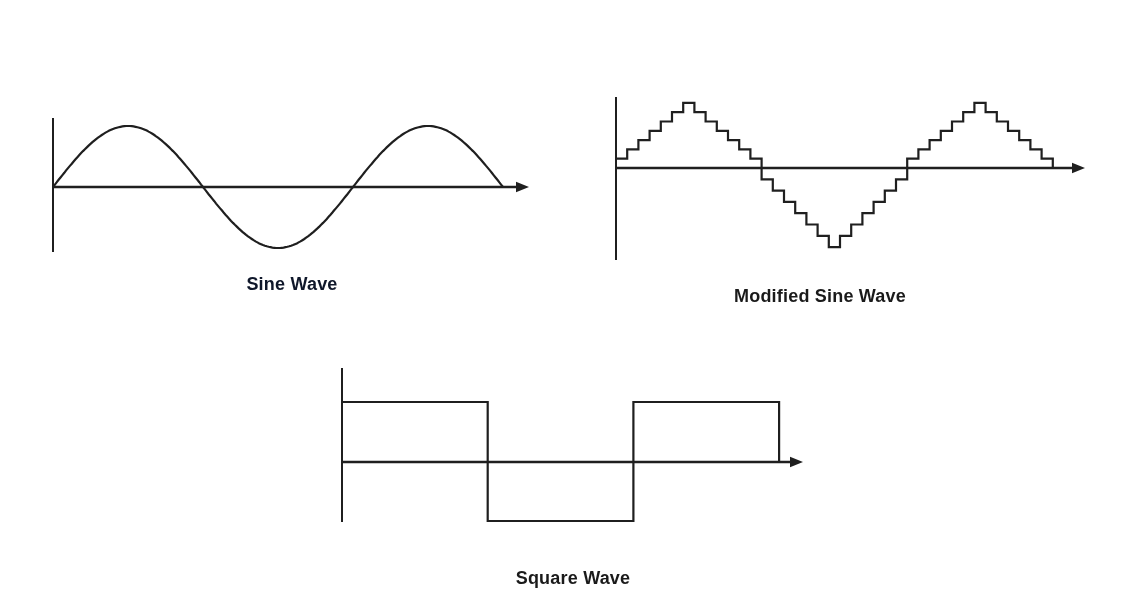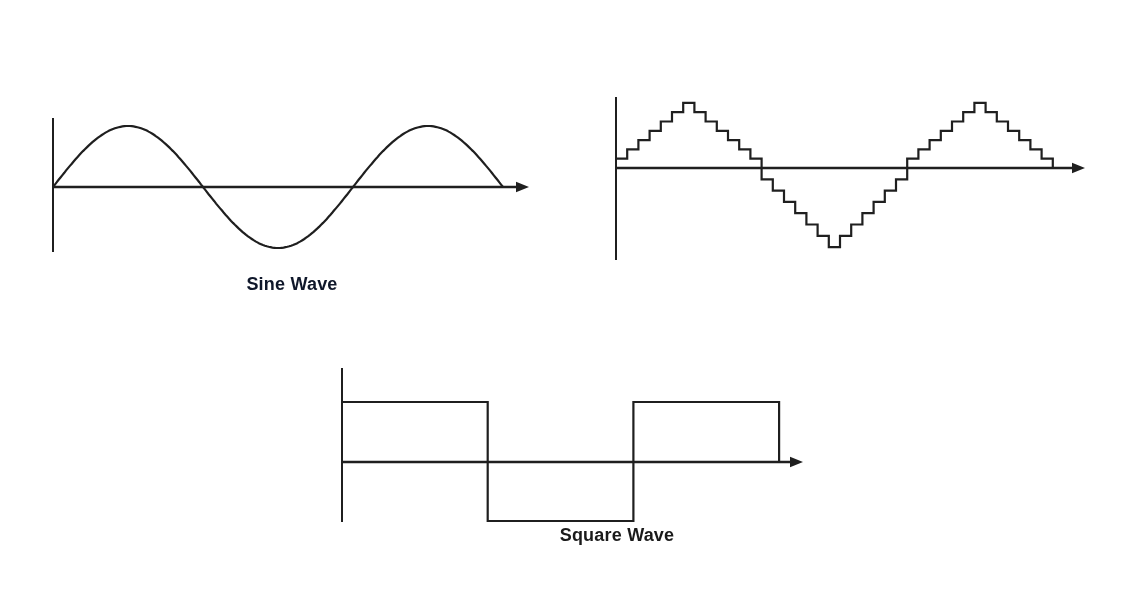--- a/index.html
+++ b/index.html
@@ -29,21 +29,21 @@
     position: absolute;
     transform: translate(-50%, -50%);
     font-weight: 700;
     font-size: 18px;
     letter-spacing: 0.2px;
     color: #1a1a1a;
     white-space: nowrap;
   }
   .label-sine     { left: 292px; top: 284px; }
   .label-modified { left: 820px; top: 296px; }
-  .label-square   { left: 573px; top: 535px; margin-left: 44px; }
+  .label-square   { left: 573px; top: 578px; }
 </style>
 </head>
 <body style="background: rgb(255, 255, 255);">
 
 <div class="canvas">
   <svg id="wave-svg" width="1126" height="615" viewBox="0 0 1126 615">
       <g>
         <line x1="53" y1="118" x2="53" y2="252" stroke="#1f1f1f" stroke-width="2"></line>
         <line x1="53" y1="187" x2="519" y2="187" stroke="#1f1f1f" stroke-width="2.4"></line>
         <polygon points="529,187 516,181.8 516,192.2" fill="#1f1f1f"></polygon>
@@ -58,15 +58,16 @@
       <g>
         <line x1="342" y1="368" x2="342" y2="522" stroke="#1f1f1f" stroke-width="2"></line>
         <line x1="342" y1="462" x2="793" y2="462" stroke="#1f1f1f" stroke-width="2.4"></line>
         <polygon points="803,462 790,456.8 790,467.2" fill="#1f1f1f"></polygon>
         <path d="M 342 402 H 487.7 V 521 H 633.4 V 402 H 779.1 V 462" fill="none" stroke="#1f1f1f" stroke-width="2.2" stroke-linejoin="miter" stroke-linecap="butt"></path>
       </g>
     </svg>
 
   <div class="wave-label label-sine" style="color: #0f172a;">Sine Wave</div>
 
+  <div class="wave-label label-modified" style="color: rgb(26, 26, 26);">Modified Sine Wave</div>
 
   <div class="wave-label label-square" style="color: rgb(26, 26, 26);">Square Wave</div>
 </div>
 
 </body></html>

